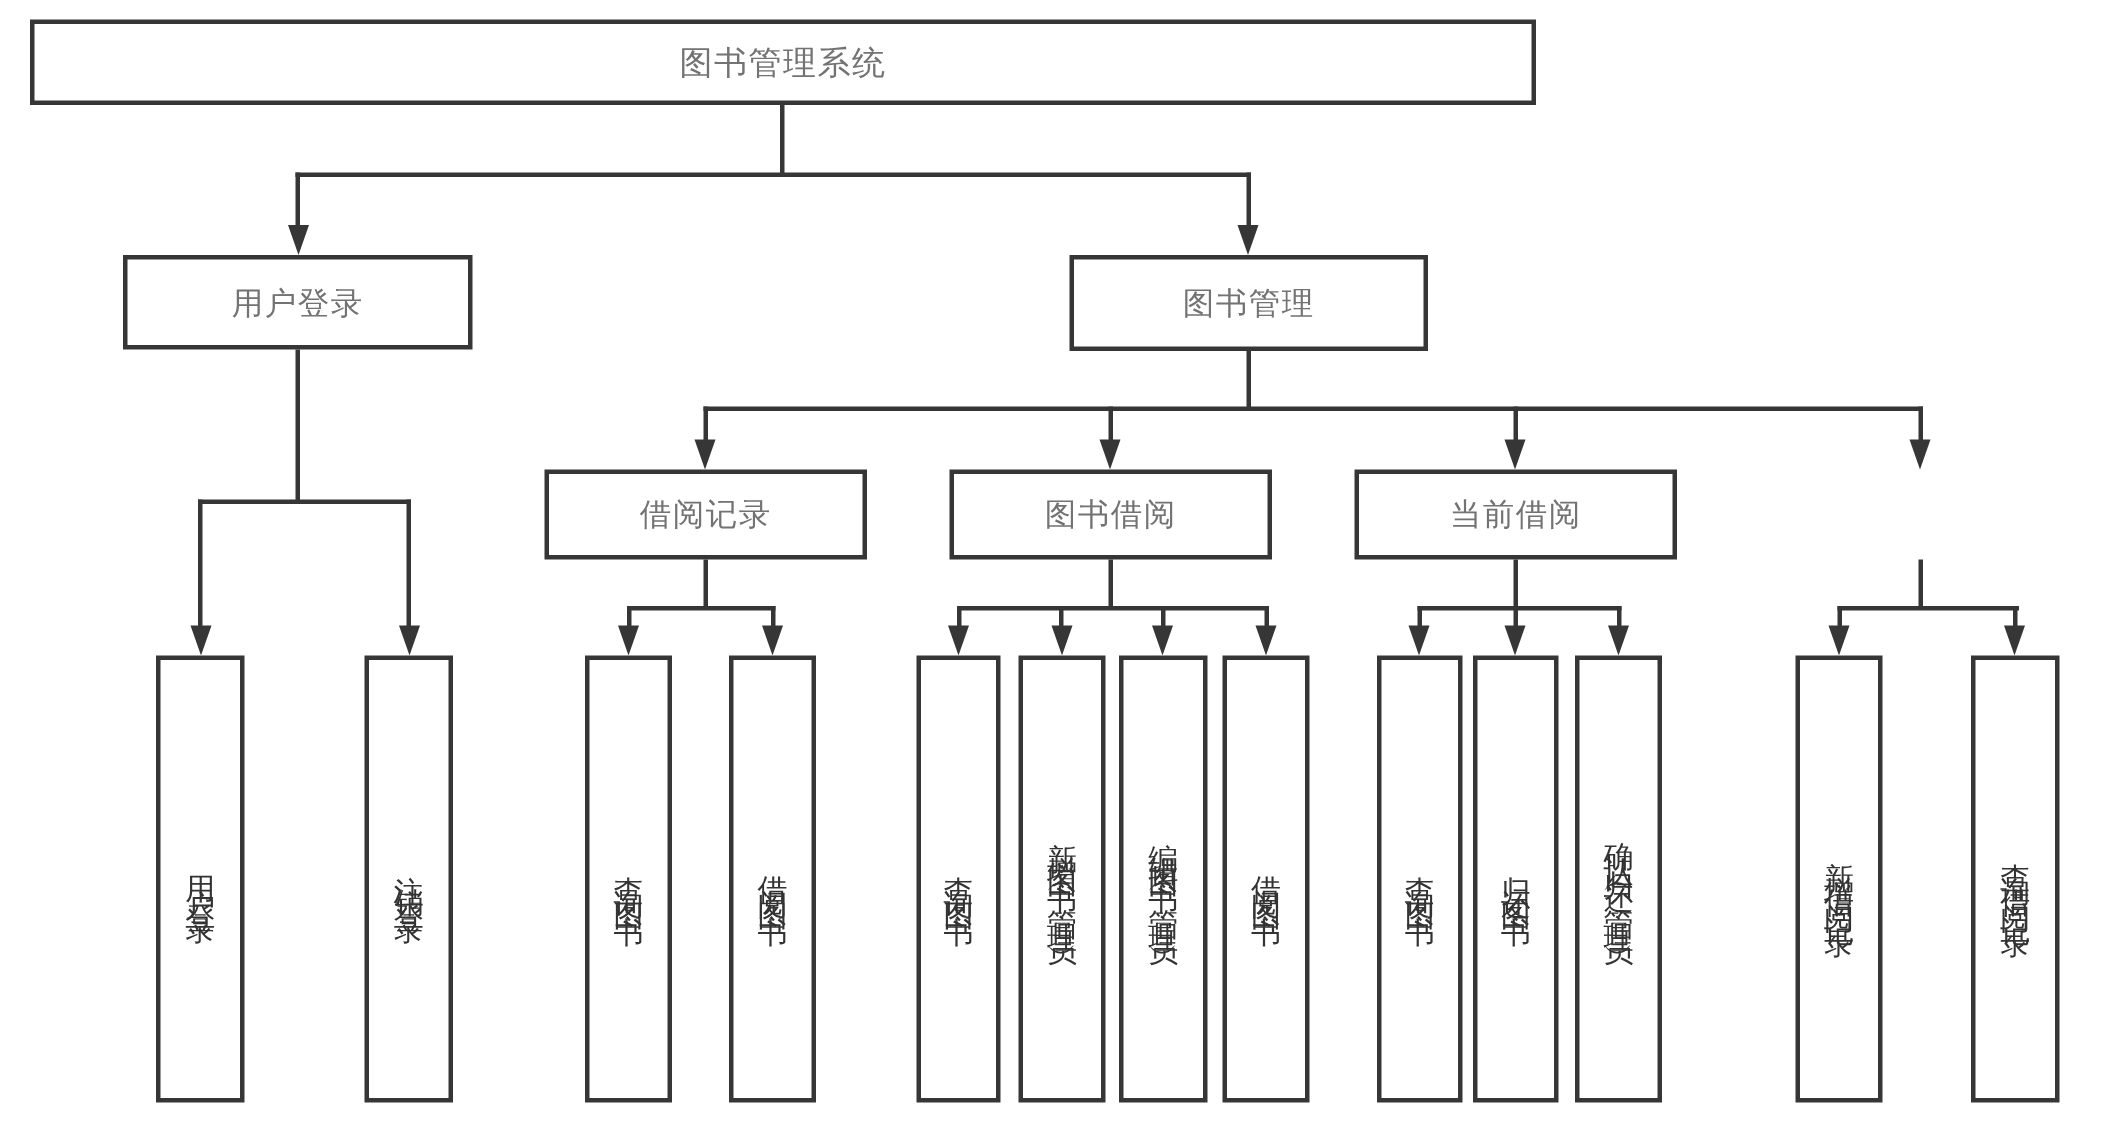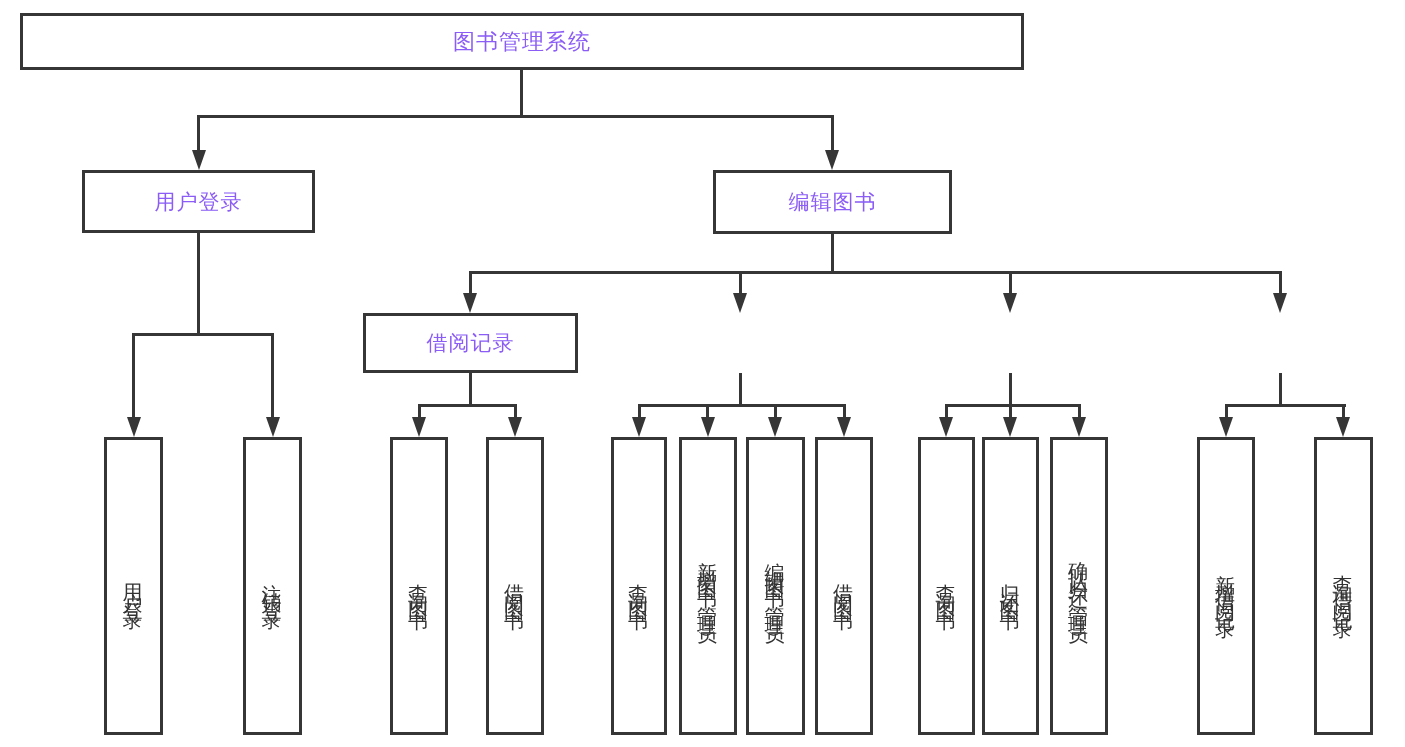--- a/index.html
+++ b/index.html
@@ -14,21 +14,21 @@
   .hnode {
     position: absolute;
     box-sizing: border-box;
     border: 3px solid #363636;
     background: #ffffff;
     display: flex;
     align-items: center;
     justify-content: center;
     font-size: 21px;
     letter-spacing: 1px;
-    color: #8b5cf6;
+    color: #737373;
   }
   .hnode.root { font-size: 22px; }
   .vnode {
     position: absolute;
     box-sizing: border-box;
     border: 3px solid #363636;
     background: #ffffff;
     writing-mode: vertical-rl;
     display: flex;
     align-items: center;
@@ -71,41 +71,43 @@
   <div class="hnode root" style="left:20px; top:13px; width:1004px; height:57px;">图书管理系统</div>
 
   <div class="line" style="left:520px; top:70px; width:3px; height:47px;"></div>
   <div class="line" style="left:197px; top:115px; width:637px; height:3px;"></div>
   <div class="line" style="left:197px; top:115px; width:3px; height:38px;"></div>
   <div class="arrow" style="left:192px; top:150px;"></div>
   <div class="line" style="left:831px; top:115px; width:3px; height:38px;"></div>
   <div class="arrow" style="left:825px; top:150px;"></div>
 
   <div class="hnode" style="left:82px; top:170px; width:233px; height:63px;">用户登录</div>
-  <div class="hnode" style="left:713px; top:170px; width:239px; height:64px;">编辑图书</div>
+  <div class="hnode" style="left:713px; top:170px; width:239px; height:64px;">图书管理</div>
 
   <div class="line" style="left:197px; top:233px; width:3px; height:102px;"></div>
   <div class="line" style="left:132px; top:333px; width:142px; height:3px;"></div>
   <div class="line" style="left:132px; top:333px; width:3px; height:86px;"></div>
   <div class="arrow" style="left:127px; top:417px;"></div>
   <div class="line" style="left:271px; top:333px; width:3px; height:86px;"></div>
   <div class="arrow" style="left:266px; top:417px;"></div>
 
   <div class="line" style="left:831px; top:234px; width:3px; height:39px;"></div>
   <div class="line" style="left:469px; top:271px; width:813px; height:3px;"></div>
   <div class="line" style="left:469px; top:271px; width:3px; height:24px;"></div>
   <div class="arrow" style="left:463px; top:293px;"></div>
   <div class="line" style="left:739px; top:271px; width:3px; height:24px;"></div>
   <div class="arrow" style="left:733px; top:293px;"></div>
   <div class="line" style="left:1009px; top:271px; width:3px; height:24px;"></div>
   <div class="arrow" style="left:1003px; top:293px;"></div>
   <div class="line" style="left:1279px; top:271px; width:3px; height:24px;"></div>
   <div class="arrow" style="left:1273px; top:293px;"></div>
 
   <div class="hnode" style="left:363px; top:313px; width:215px; height:60px;">借阅记录</div>
+  <div class="hnode" style="left:633px; top:313px; width:215px; height:60px;">图书借阅</div>
+  <div class="hnode" style="left:903px; top:313px; width:215px; height:60px;">当前借阅</div>
 
   <div class="line" style="left:469px; top:373px; width:3px; height:33px;"></div>
   <div class="line" style="left:418px; top:404px; width:99px; height:3px;"></div>
   <div class="line" style="left:418px; top:404px; width:3px; height:15px;"></div>
   <div class="arrow" style="left:412px; top:417px;"></div>
   <div class="line" style="left:514px; top:404px; width:3px; height:15px;"></div>
   <div class="arrow" style="left:508px; top:417px;"></div>
 
   <div class="line" style="left:739px; top:373px; width:3px; height:33px;"></div>
   <div class="line" style="left:638px; top:404px; width:208px; height:3px;"></div>

